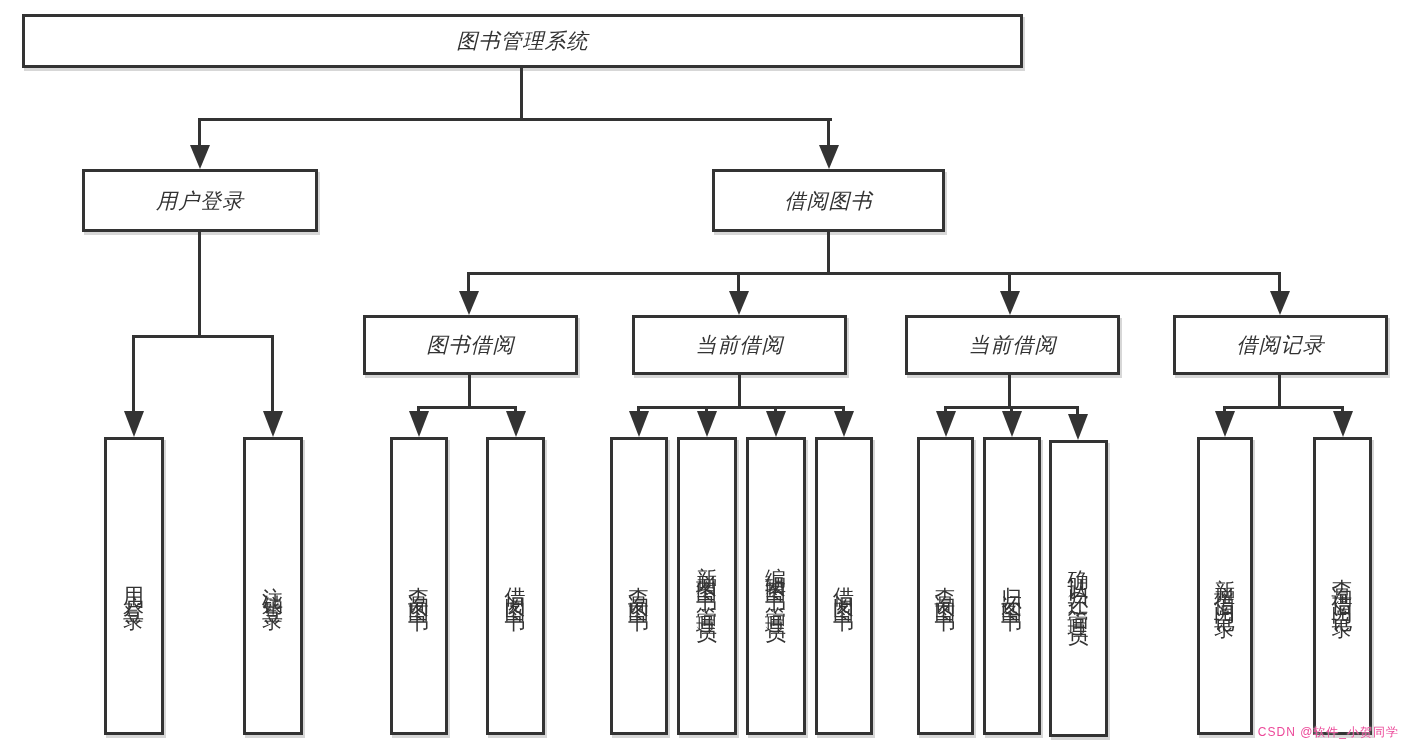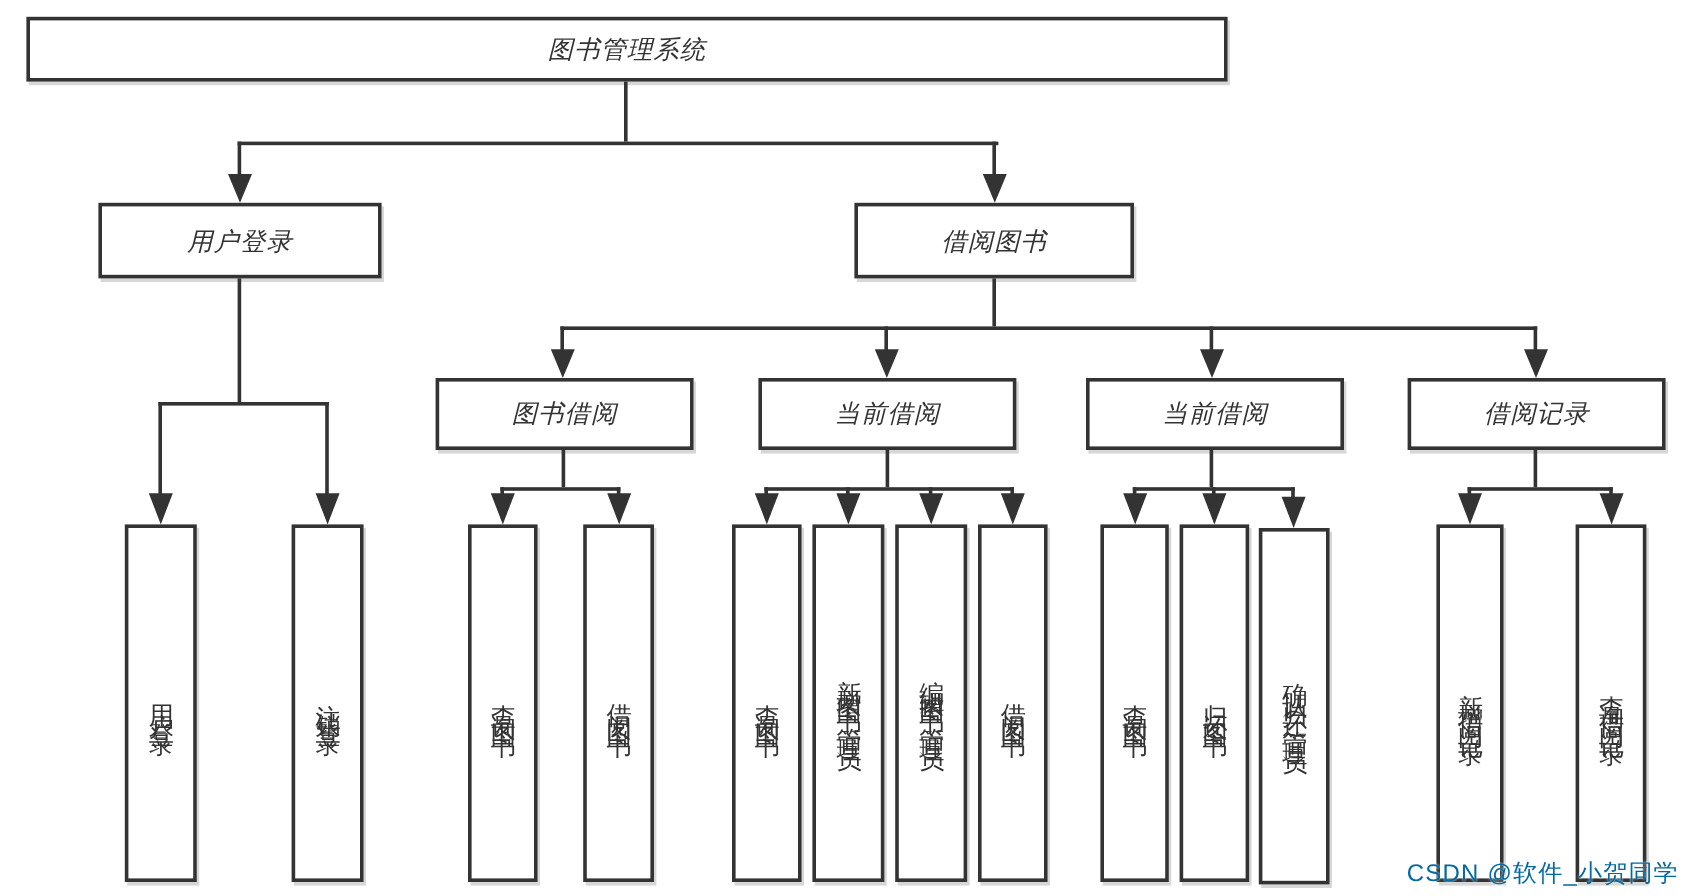--- a/index.html
+++ b/index.html
@@ -22,21 +22,21 @@
   }
   .line{position:absolute;background:#333333;}
   .ah{
     position:absolute;width:0;height:0;
     border-left:10px solid transparent;border-right:10px solid transparent;
     border-top:24px solid #333333;
   }
   .ah.big{border-left-width:10px;border-right-width:10px;border-top-width:26px;}
   #watermark{
     position:absolute;right:6px;bottom:6px;
-    font-size:20px;color:#0369a1;letter-spacing:1px;
+    font-size:12px;color:#ec4899;letter-spacing:1px;
     text-shadow:0 0 2px #ffffff;
   }
 </style>
 </head>
 <body>
 
 <div id="canvas">
 
   <div class="node hnode" style="left:22px;top:14px;width:1001px;height:54px;">
     <span>图书管理系统</span>

